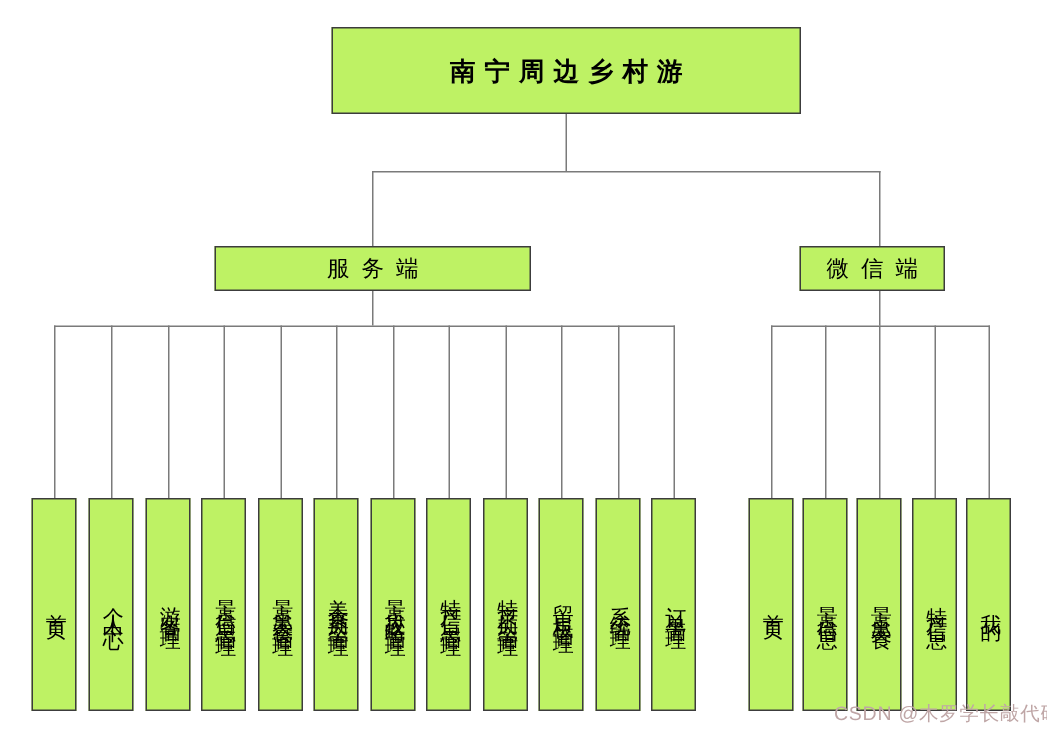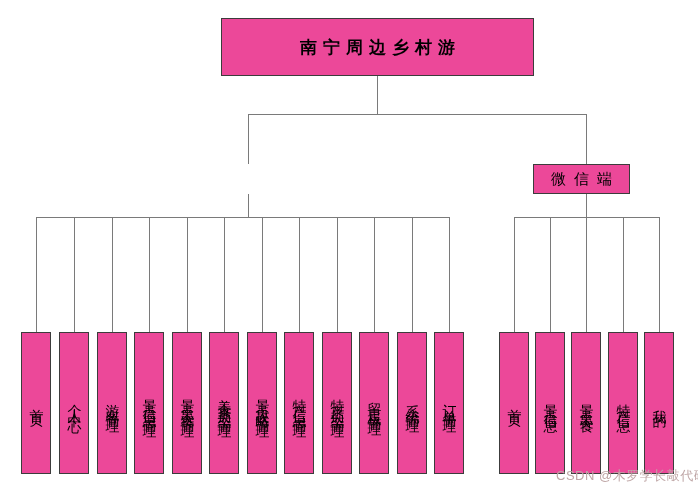--- a/index.html
+++ b/index.html
@@ -13,21 +13,21 @@
     height: 488px;
     background: #ffffff;
     overflow: hidden;
     font-family: "Liberation Serif", serif;
     color: #000000;
   }
   .box {
     position: absolute;
     box-sizing: border-box;
     border: 1px solid #3c3c3c;
-    background: #ec4899;
+    background: #bef264;
     display: flex;
     align-items: center;
     justify-content: center;
     text-align: right;
   }
   .root-box {
     font-size: 17px;
     font-weight: bold;
     letter-spacing: 6px;
     text-indent: 6px;
@@ -72,20 +72,21 @@
 
 <div class="canvas">
 
   <div class="box root-box" style="left:221px;top:18px;width:313px;height:58px">南宁周边乡村游</div>
 
   <div class="vline" style="left:377px;top:76px;height:38px"></div>
   <div class="hline" style="left:248px;top:114px;width:339px"></div>
   <div class="vline" style="left:248px;top:114px;height:50px"></div>
   <div class="vline" style="left:586px;top:114px;height:50px"></div>
 
+  <div class="box branch-box" style="left:143px;top:164px;width:211px;height:30px">服务端</div>
   <div class="box branch-box" style="left:533px;top:164px;width:97px;height:30px">微信端</div>
 
   <div class="vline" style="left:248px;top:194px;height:23px"></div>
   <div class="vline" style="left:586px;top:194px;height:23px"></div>
   <div class="hline" style="left:36px;top:217px;width:414px"></div>
   <div class="hline" style="left:514px;top:217px;width:146px"></div>
 
   <div class="vline" style="left:36px;top:217px;height:115px"></div>
   <div class="vline" style="left:74px;top:217px;height:115px"></div>
   <div class="vline" style="left:112px;top:217px;height:115px"></div>

